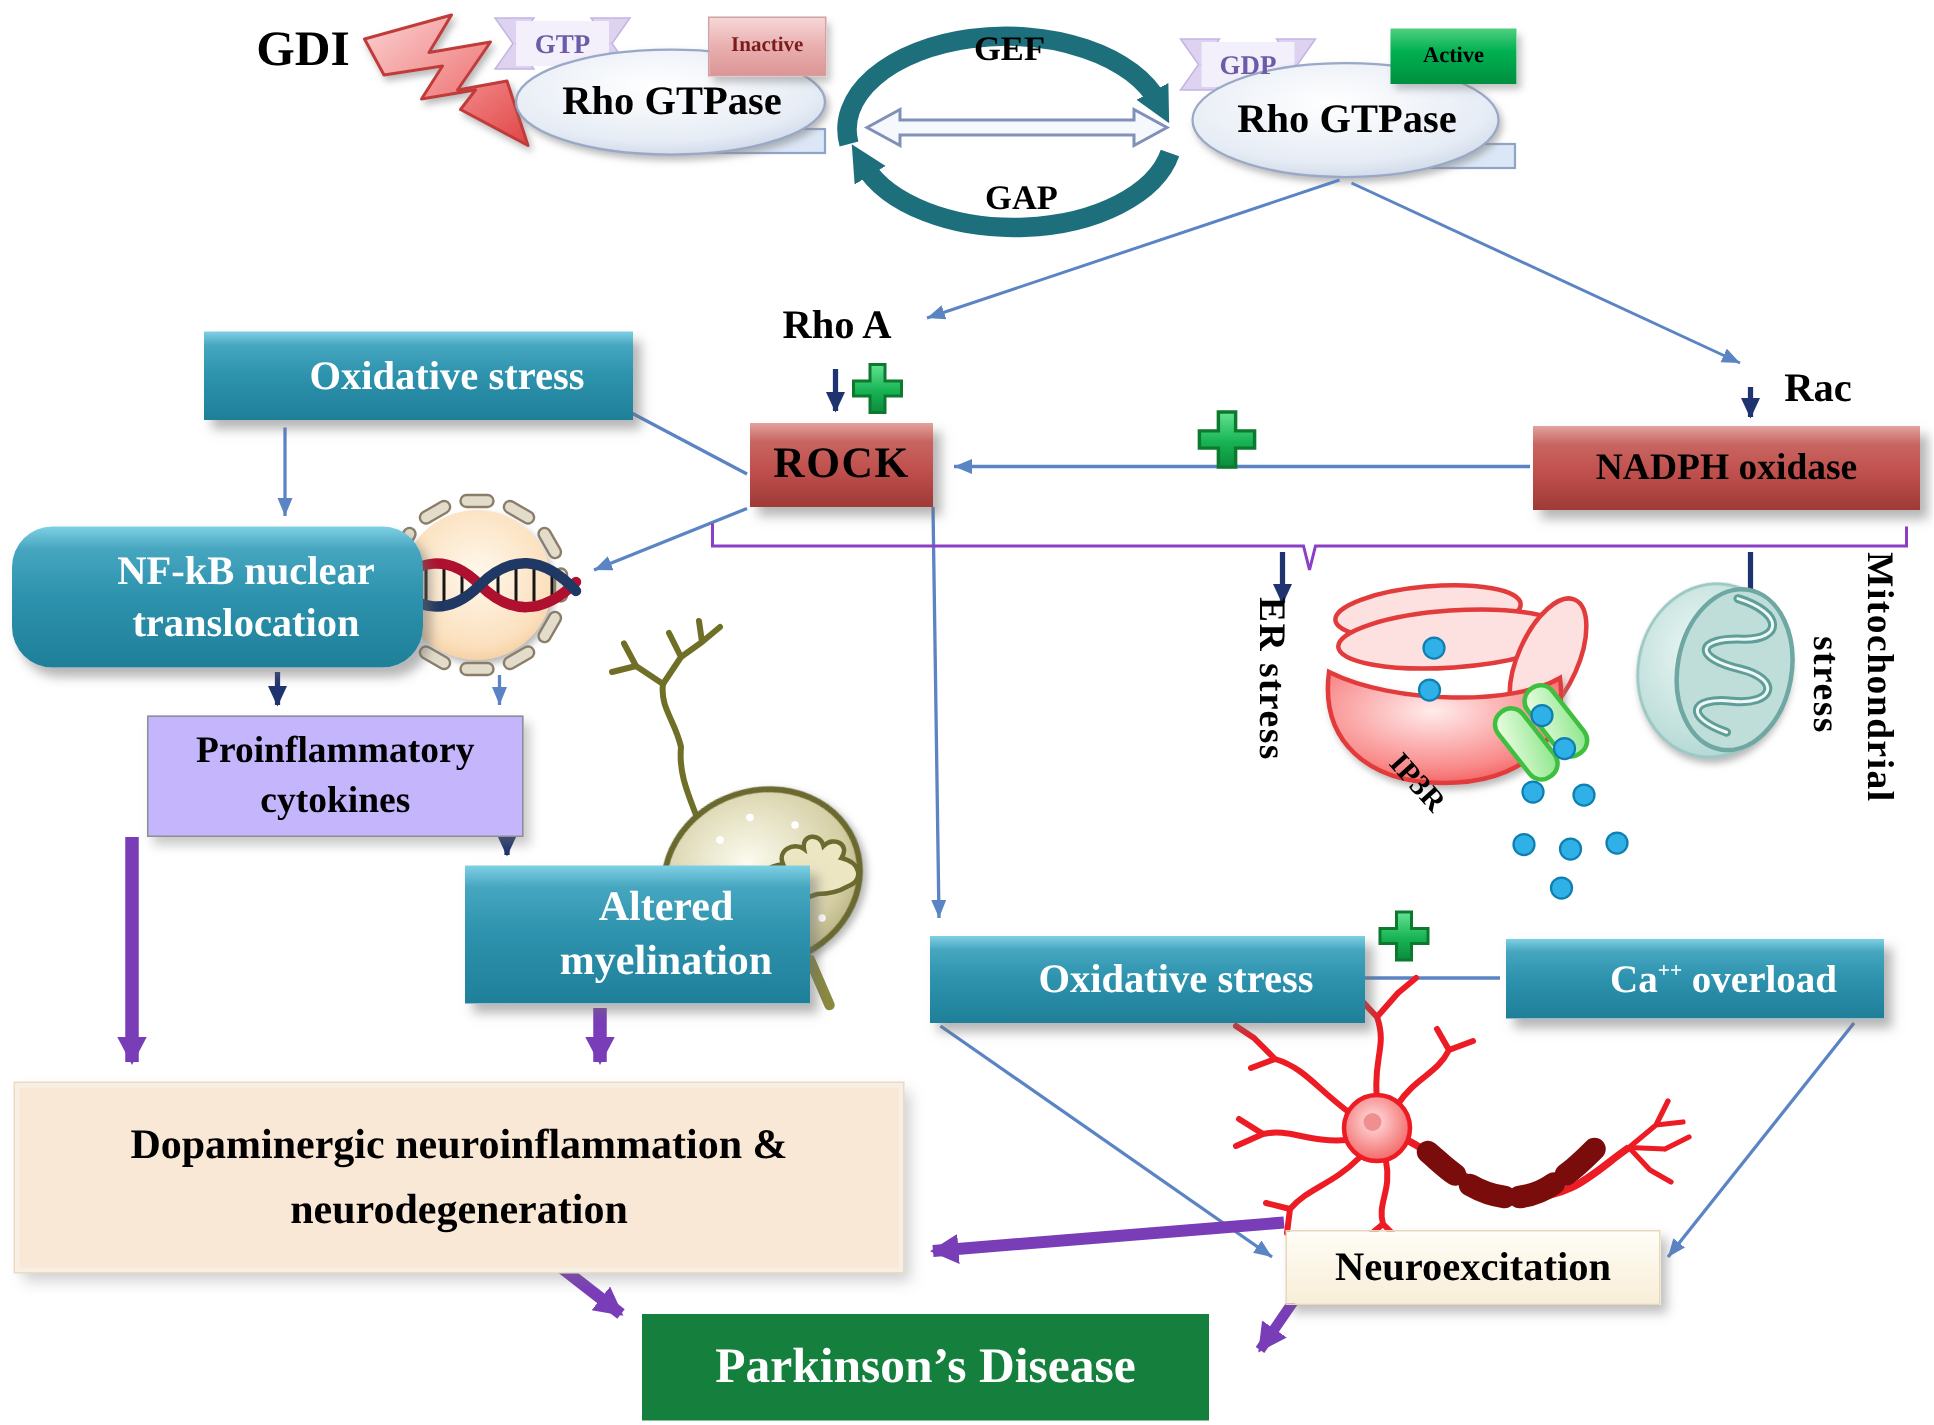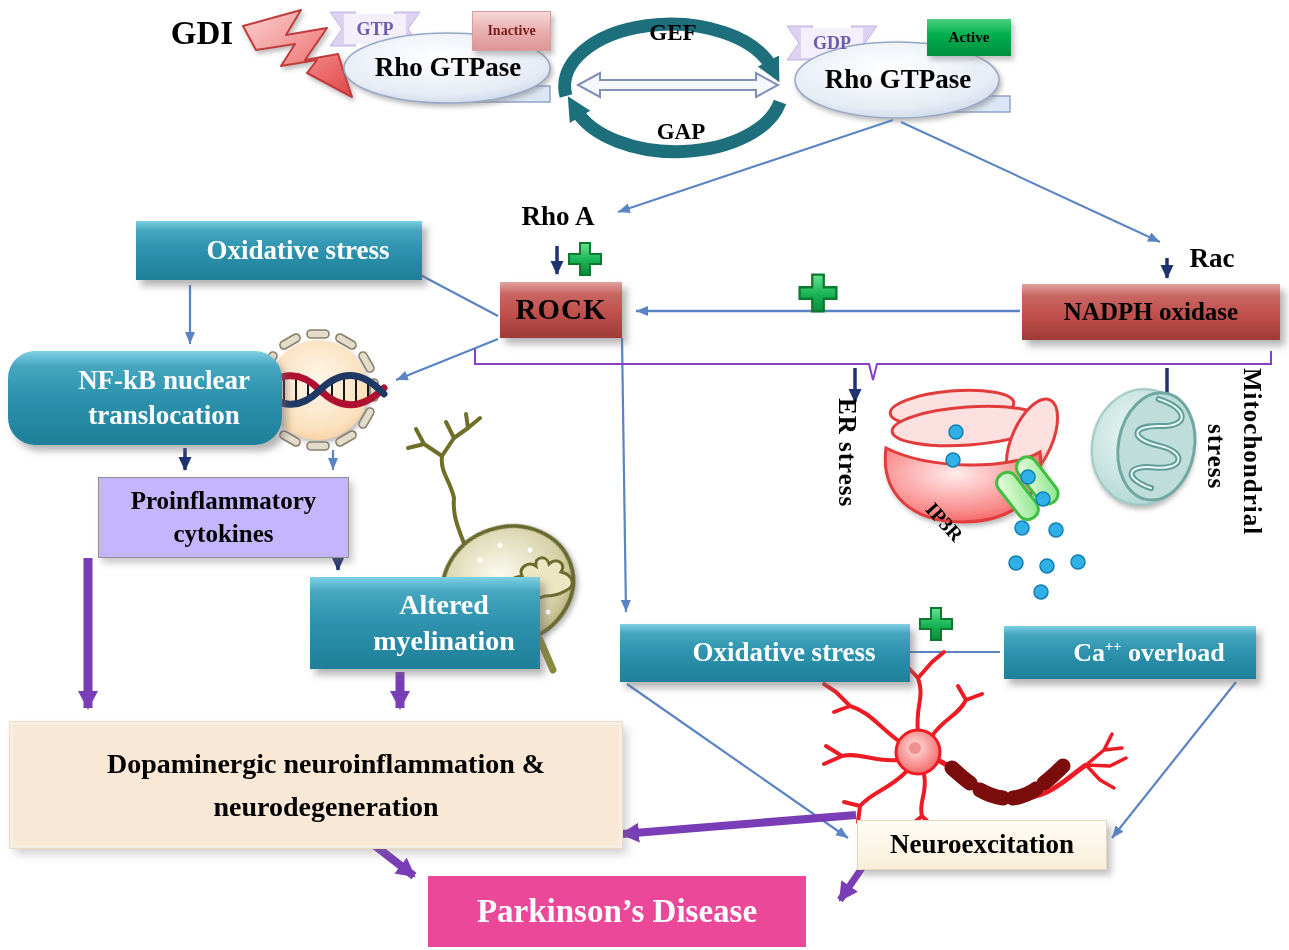--- a/index.html
+++ b/index.html
@@ -11,25 +11,25 @@
        text-align:center;line-height:1.3;}
   .teal{background:linear-gradient(180deg,#7ed0e4 0%,#46a6bf 16%,#2e93ae 48%,#1f7f99 100%);
         color:#fff;box-shadow:5px 6px 7px rgba(110,110,110,.5);padding-left:38px;}
   .red3d{background:linear-gradient(180deg,#e2a29e 0%,#c86561 22%,#c0504d 55%,#9f3a37 100%);
         color:#000;box-shadow:5px 6px 7px rgba(110,110,110,.5);}
   .pink3d{background:linear-gradient(180deg,#f6d7d7 0%,#eab2b2 45%,#dd9595 100%);
         color:#7b1c1c;border:1px solid #d2a0a0;box-shadow:3px 4px 5px rgba(120,120,120,.45);}
   .green3d{background:linear-gradient(180deg,#4fcf80 0%,#00b050 42%,#008f40 100%);
         color:#000;box-shadow:3px 4px 5px rgba(120,120,120,.45);}
   .peach{background:#fae8d6;border:3px solid #f6efe4;outline:1px solid #eed9c2;
-        box-shadow:5px 6px 9px rgba(120,120,120,.35);padding-left:20px;}
+        box-shadow:5px 6px 9px rgba(120,120,120,.35);}
   .whitebox{background:#c4b5fd;border:1.5px solid #8f8f8f;box-shadow:4px 5px 7px rgba(120,120,120,.4);margin-left:10px;}
   .cream{background:linear-gradient(180deg,#fffdf6 0%,#f8eed8 100%);border:1px solid #e6d8bc;
         box-shadow:4px 5px 7px rgba(110,110,110,.45);}
-  .redflat{background:#ec4899;color:#fff;}
+  .redflat{background:#15803d;color:#fff;}
   .vert{position:absolute;writing-mode:vertical-rl;text-orientation:mixed;letter-spacing:1px;}
   sup{font-size:0.55em;vertical-align:super;line-height:0;}
   .pre{white-space:pre;}
 </style>
 </head>
 <body>
 
 <div class="canvas">
 
 <svg class="abs" style="left:0;top:0;" width="1289" height="950" viewBox="0 0 1289 950">

